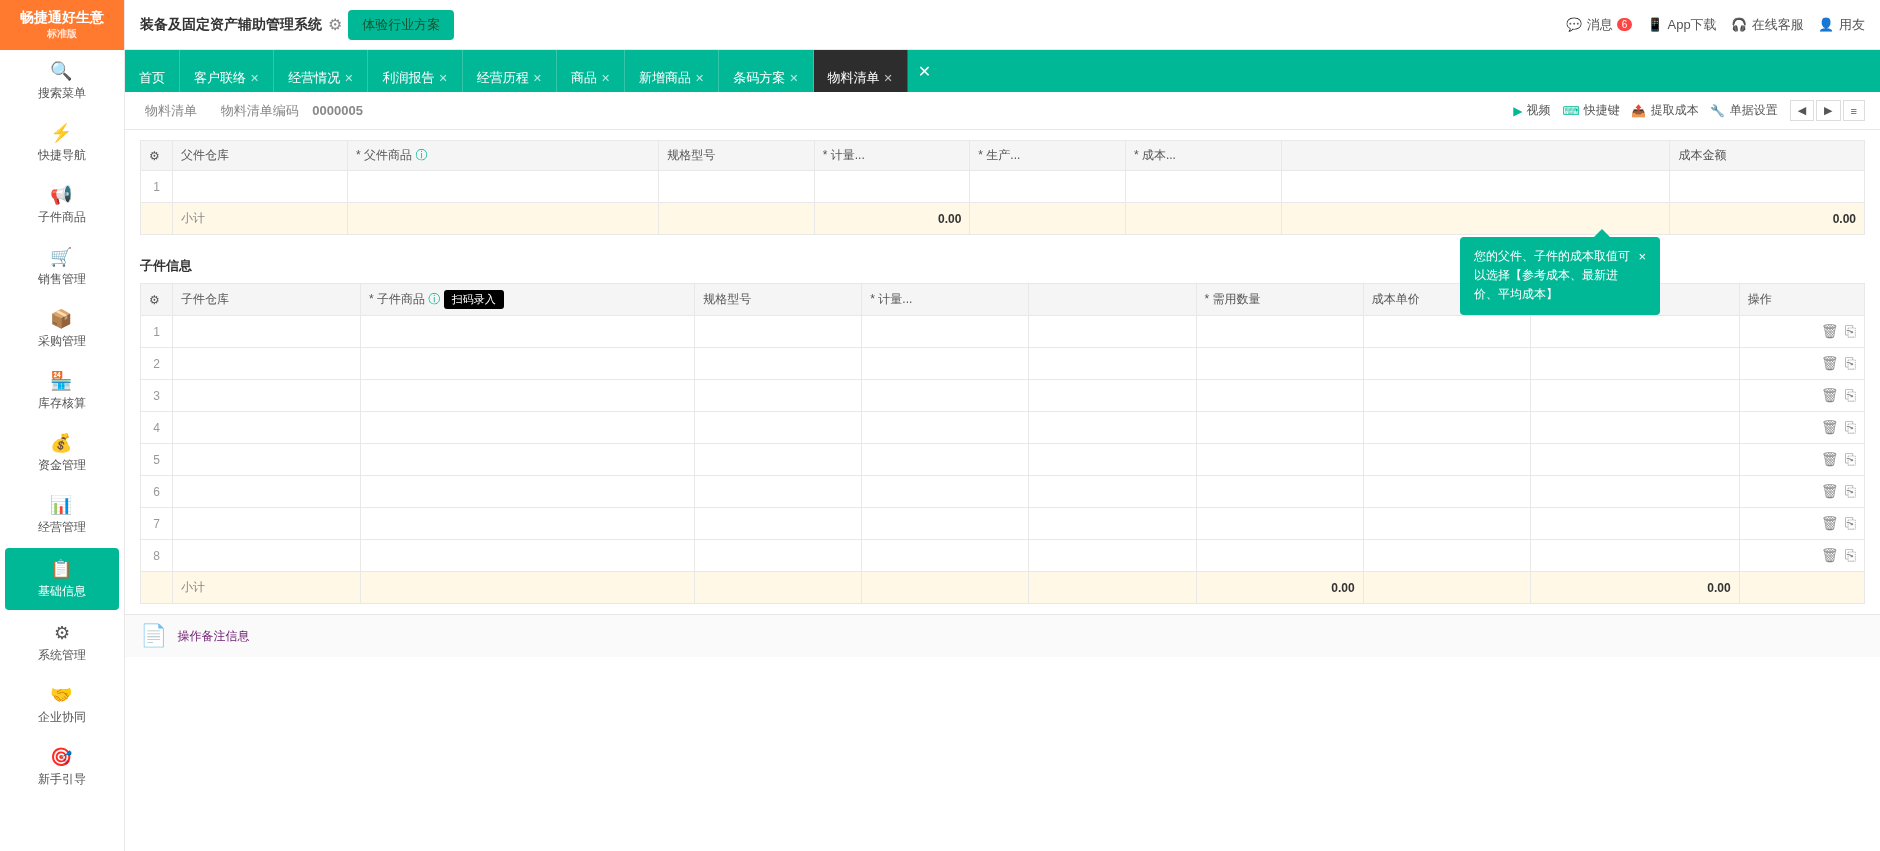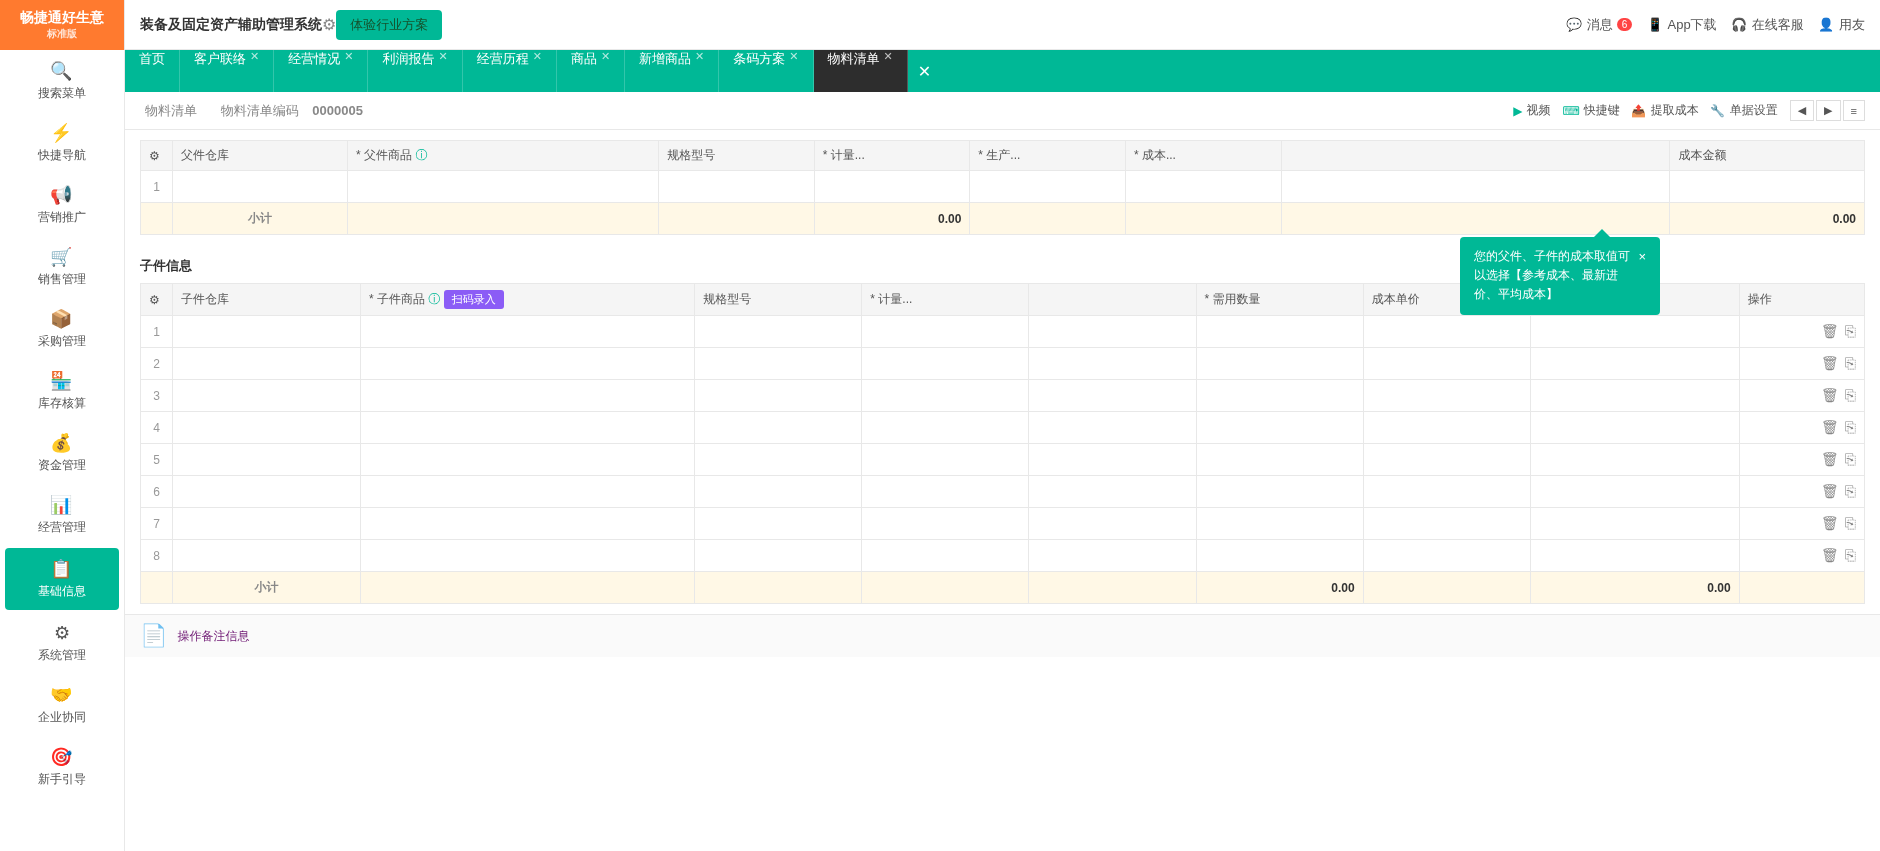--- a/index.html
+++ b/index.html
@@ -52,21 +52,21 @@
     .topbar {
       height: 50px;
       background: #fff;
       display: flex;
       align-items: center;
       justify-content: space-between;
       padding: 0 15px;
       border-bottom: 1px solid #e8e8e8;
       flex-shrink: 0;
     }
-    .topbar-left { display: flex; align-items: center; gap: 0; }
+    .topbar-left { display: flex; align-items: center; gap: 6px; }
     .topbar-title { font-size: 14px; color: #333; font-weight: bold; }
     .topbar-gear { color: #888; font-size: 16px; cursor: pointer; }
     .topbar-btn {
       background: #00b896;
       color: #14532d;
       border: none;
       border-radius: 4px;
       padding: 6px 14px;
       cursor: pointer;
       font-size: 13px;
@@ -80,21 +80,21 @@
       background: #00b896;
       display: flex;
       align-items: center;
       height: 42px;
       flex-shrink: 0;
       overflow-x: auto;
     }
     .navtabs::-webkit-scrollbar { height: 2px; }
     .navtab {
       display: flex;
-      align-items: flex-start;
+      align-items: center;
       gap: 4px;
       padding: 0 14px;
       height: 56px;
       color: #fff;
       cursor: pointer;
       white-space: nowrap;
       font-size: 13px;
       border-right: 1px solid rgba(255,255,255,0.2);
       flex-shrink: 0;
     }
@@ -146,32 +146,31 @@
       white-space: nowrap;
     }
     .data-table td {
       border: 1px solid #e8e8e8;
       padding: 5px 8px;
       height: 32px;
       color: #333;
     }
     .data-table tr.subtotal td {
       background: #fff8e6;
-      font-weight: bold;
-      text-align: center;
+      font-weight: normal;
     }
     .data-table .row-num { color: #999; text-align: center; width: 30px; }
     .data-table .subtotal-label { color: #888; }
     .data-table .amount { text-align: right; }
 
     .gear-col { text-align: center; width: 30px; }
 
     
     .scan-btn {
-      background: #8b5cf6;
+      background: #000000;
       color: #fff;
       border: none;
       border-radius: 3px;
       padding: 2px 8px;
       font-size: 11px;
       cursor: pointer;
     }
 
     
     .action-icons { display: flex; gap: 6px; justify-content: flex-end; }
@@ -251,21 +250,21 @@
       <div class="sidebar-item">
         <span class="icon">🔍</span>
         <span>搜索菜单</span>
       </div>
       <div class="sidebar-item">
         <span class="icon">⚡</span>
         <span>快捷导航</span>
       </div>
       <div class="sidebar-item">
         <span class="icon">📢</span>
-        <span>营销推广</span>
+        <span>子件商品</span>
       </div>
       <div class="sidebar-item">
         <span class="icon">🛒</span>
         <span>销售管理</span>
       </div>
       <div class="sidebar-item">
         <span class="icon">📦</span>
         <span>采购管理</span>
       </div>
       <div class="sidebar-item">

